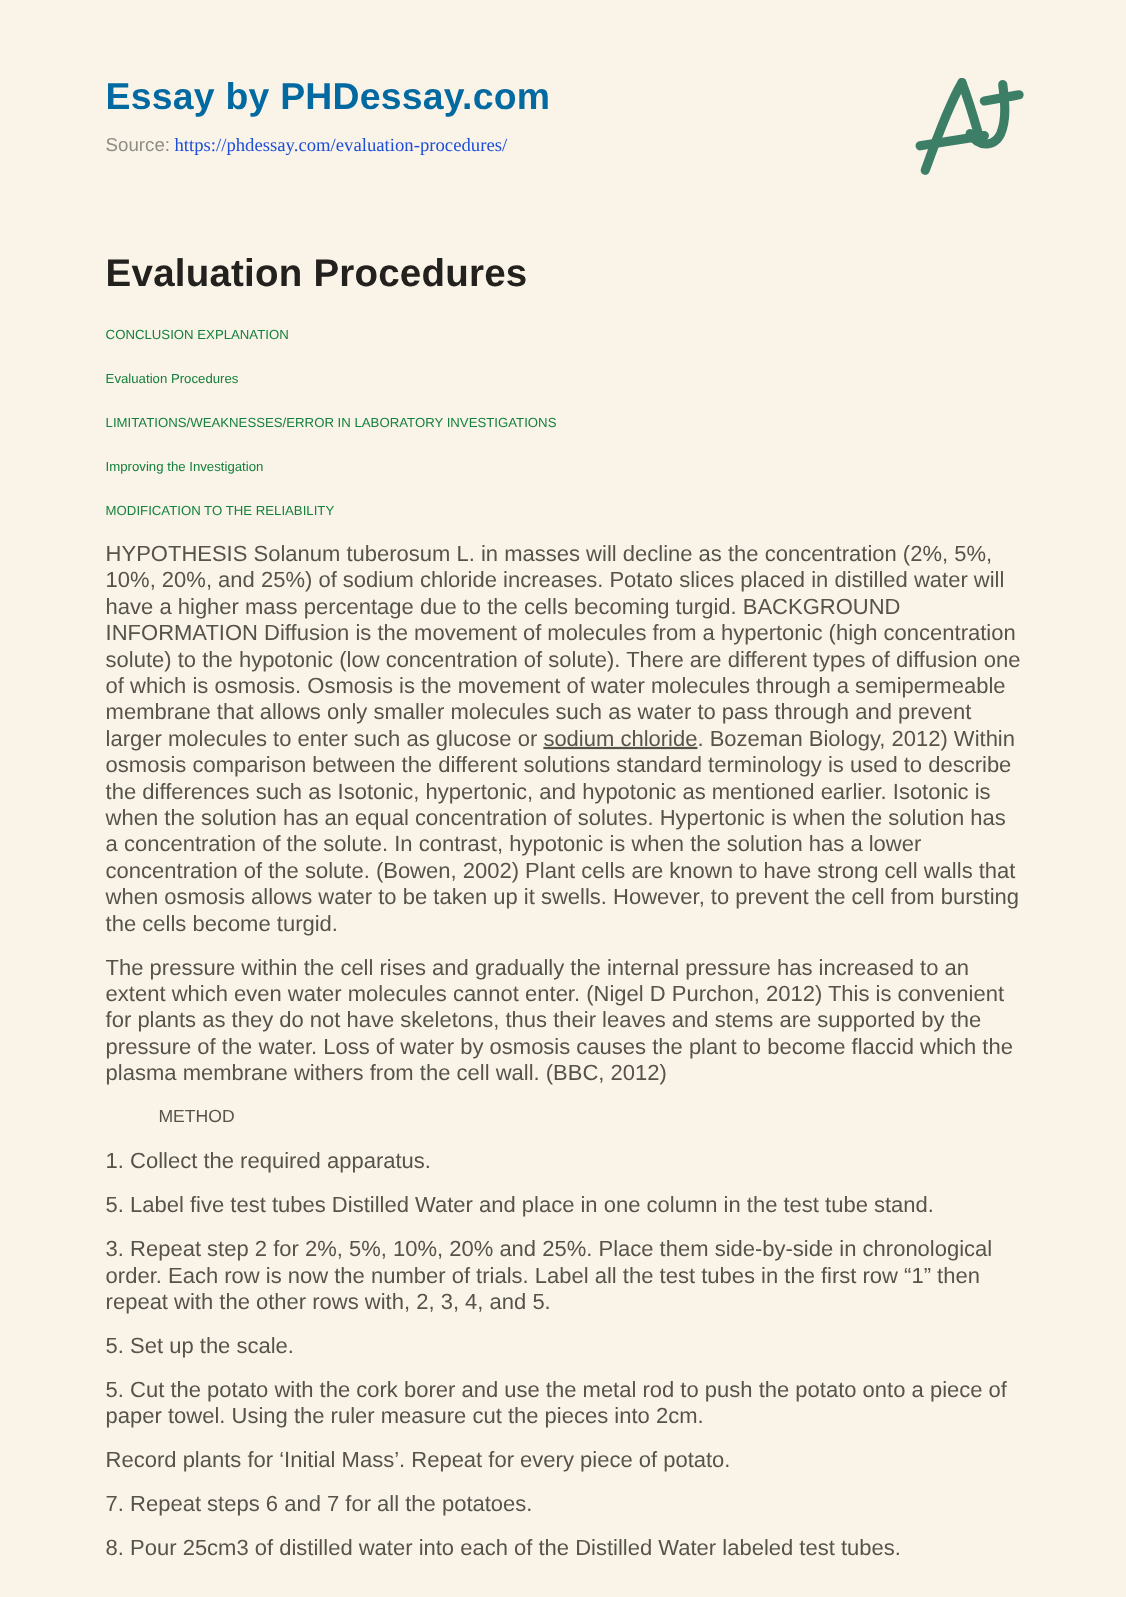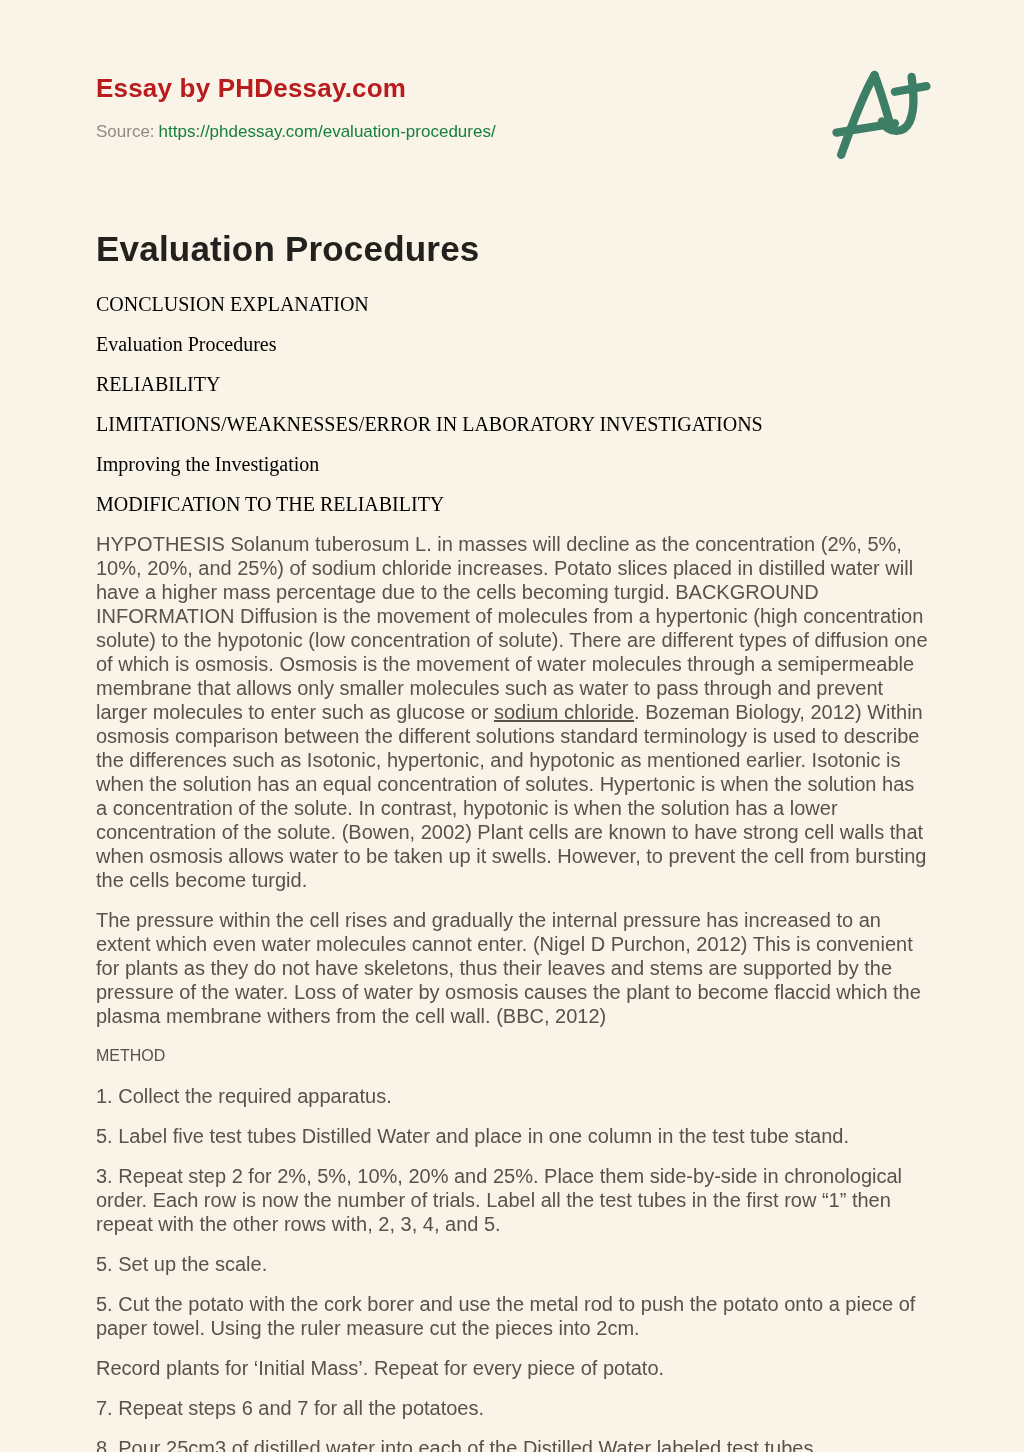--- a/index.html
+++ b/index.html
@@ -9,53 +9,52 @@
     background:#faf3e8;
   }
   .page {
     position:relative;
     width:1024px; height:1452px;
     background:#faf3e8;
     padding:72px 96px 0 96px;
     overflow:hidden;
   }
   .doc-header-title {
-    font-size:26px; line-height:32px; font-weight:bold;
-    color:#b91c1c; letter-spacing:0.2px;
+    font-size:34px; line-height:32px; font-weight:bold;
+    color:#0369a1; letter-spacing:0.2px;
     margin:0 0 16px 0;
   }
   .source-line {
     font-size:17px; line-height:24px; color:#8f8c85;
   }
   .source-link {
-    color:#15803d; text-decoration:none; margin-left:4px;
+    color:#1d4ed8; text-decoration:none; margin-left:4px;font-family:Liberation Serif, serif;
   }
   .logo {
     position:absolute; top:62px; right:92px;
     width:102px; height:104px;
   }
   .article-title {
     margin-top:84px;
     font-size:35px; line-height:42px; font-weight:bold;
     color:#23211d; letter-spacing:0.2px;
     margin-bottom:22px;
   }
   .toc-item {
-    font-size:20px; line-height:24px; color:#000000;
+    font-size:12px; line-height:24px; color:#15803d;
     margin-bottom:16px;
-    font-family:Liberation Serif, serif;
   }
   .body-para {
     font-size:20px; line-height:24px; color:#56534b;
     margin-bottom:16px;
   }
   .inline-link { color:#56534b; text-decoration:underline; }
   .method-heading {
     font-size:16px; line-height:24px; color:#56534b;
-    margin-bottom:16px; font-weight:normal;
+    margin-bottom:16px; font-weight:normal;margin-left:48px;
   }
 </style>
 </head>
 <body>
 
 <div class="page">
 
   <div class="doc-header">
     <div class="doc-header-title">Essay by PHDessay.com</div>
     <div class="source-line"><span>Source:</span><a href="#" class="source-link">https://phdessay.com/evaluation-procedures/</a></div>
@@ -69,21 +68,20 @@
       <path d="M88 14 C 90 30, 92 48, 86 62 C 80 75, 64 76, 56 62"></path>
       <path d="M70 30 L 104 24"></path>
     </g>
   </svg>
 
   <h1 class="article-title">Evaluation Procedures</h1>
 
   <div class="toc">
     <div class="toc-item">CONCLUSION EXPLANATION</div>
     <div class="toc-item">Evaluation Procedures</div>
-    <div class="toc-item">RELIABILITY</div>
     <div class="toc-item">LIMITATIONS/WEAKNESSES/ERROR IN LABORATORY INVESTIGATIONS</div>
     <div class="toc-item">Improving the Investigation</div>
     <div class="toc-item">MODIFICATION TO THE RELIABILITY</div>
   </div>
 
   <p class="body-para"><span>HYPOTHESIS Solanum tuberosum L. in masses will decline as the concentration (2%, 5%, 10%, 20%, and 25%) of sodium chloride increases. Potato slices placed in distilled water will have a higher mass percentage due to the cells becoming turgid. BACKGROUND INFORMATION Diffusion is the movement of molecules from a hypertonic (high concentration solute) to the hypotonic (low concentration of solute). There are different types of diffusion one of which is osmosis. Osmosis is the movement of water molecules through a semipermeable membrane that allows only smaller molecules such as water to pass through and prevent larger molecules to enter such as glucose or </span><a href="#" class="inline-link">sodium chloride</a><span>. Bozeman Biology, 2012) Within osmosis comparison between the different solutions standard terminology is used to describe the differences such as Isotonic, hypertonic, and hypotonic as mentioned earlier. Isotonic is when the solution has an equal concentration of solutes. Hypertonic is when the solution has a concentration of the solute. In contrast, hypotonic is when the solution has a lower concentration of the solute. (Bowen, 2002) Plant cells are known to have strong cell walls that when osmosis allows water to be taken up it swells. However, to prevent the cell from bursting the cells become turgid.</span></p>
 
   <p class="body-para">The pressure within the cell rises and gradually the internal pressure has increased to an extent which even water molecules cannot enter. (Nigel D Purchon, 2012) This is convenient for plants as they do not have skeletons, thus their leaves and stems are supported by the pressure of the water. Loss of water by osmosis causes the plant to become flaccid which the plasma membrane withers from the cell wall. (BBC, 2012)</p>
 
   <div class="method-heading">METHOD</div>

